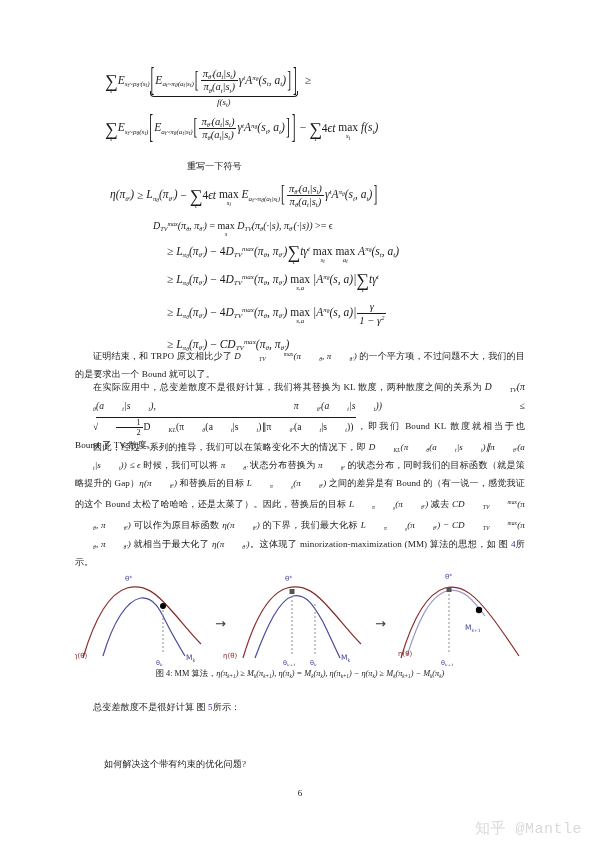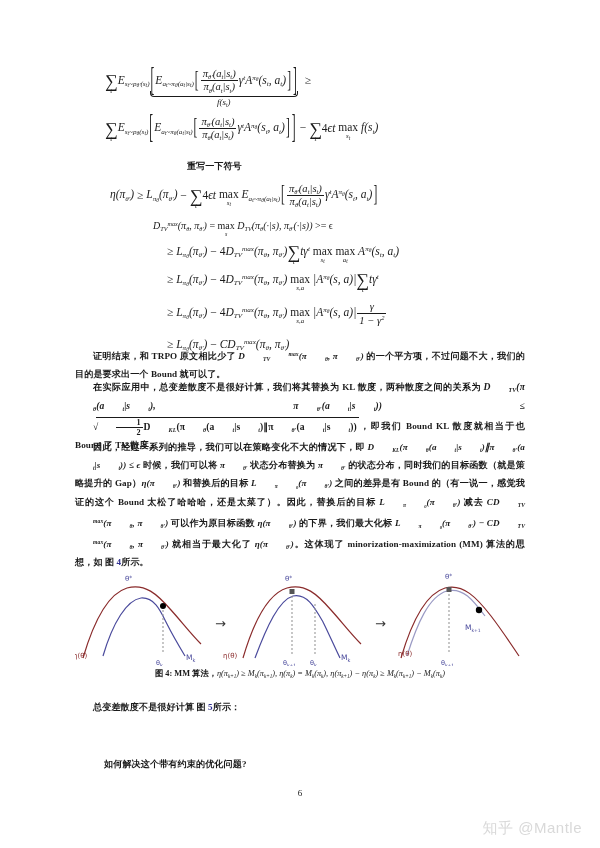--- a/index.html
+++ b/index.html
@@ -153,21 +153,21 @@
 
   
   .para {
     font-size: 9.1px;
     line-height: 15.2px;
     text-align: justify;
     margin: 0;
     text-indent: 18px;
     letter-spacing: 0.1px;
   }
-  .cn { font-family: "Liberation Serif", "DejaVu Serif", serif; font-weight: bold; }
+  .cn { font-family: "Liberation Serif", "DejaVu Serif", serif; }
   .inlmath { font-style: italic; font-family: "Liberation Serif", serif; }
   .ref { color: #2f2f8f; }
 
   .eqblock {
     position: absolute;
     left: 75px;
     width: 450px;
   }
 
   
@@ -195,21 +195,21 @@
     text-align: center;
     font-size: 9px;
   }
 
   .watermark {
     position: absolute;
     right: 18px;
     bottom: 10px;
     font-size: 15px;
     color: #d9d9d9;
-    font-family: Liberation Sans, sans-serif;
+    font-family: Liberation Mono, monospace;
     letter-spacing: 0.5px;
     user-select: none;
   }
 </style>
 </head>
 <body>
 
 <div class="page">
 
   <div class="eqblock" style="top:68px;">

